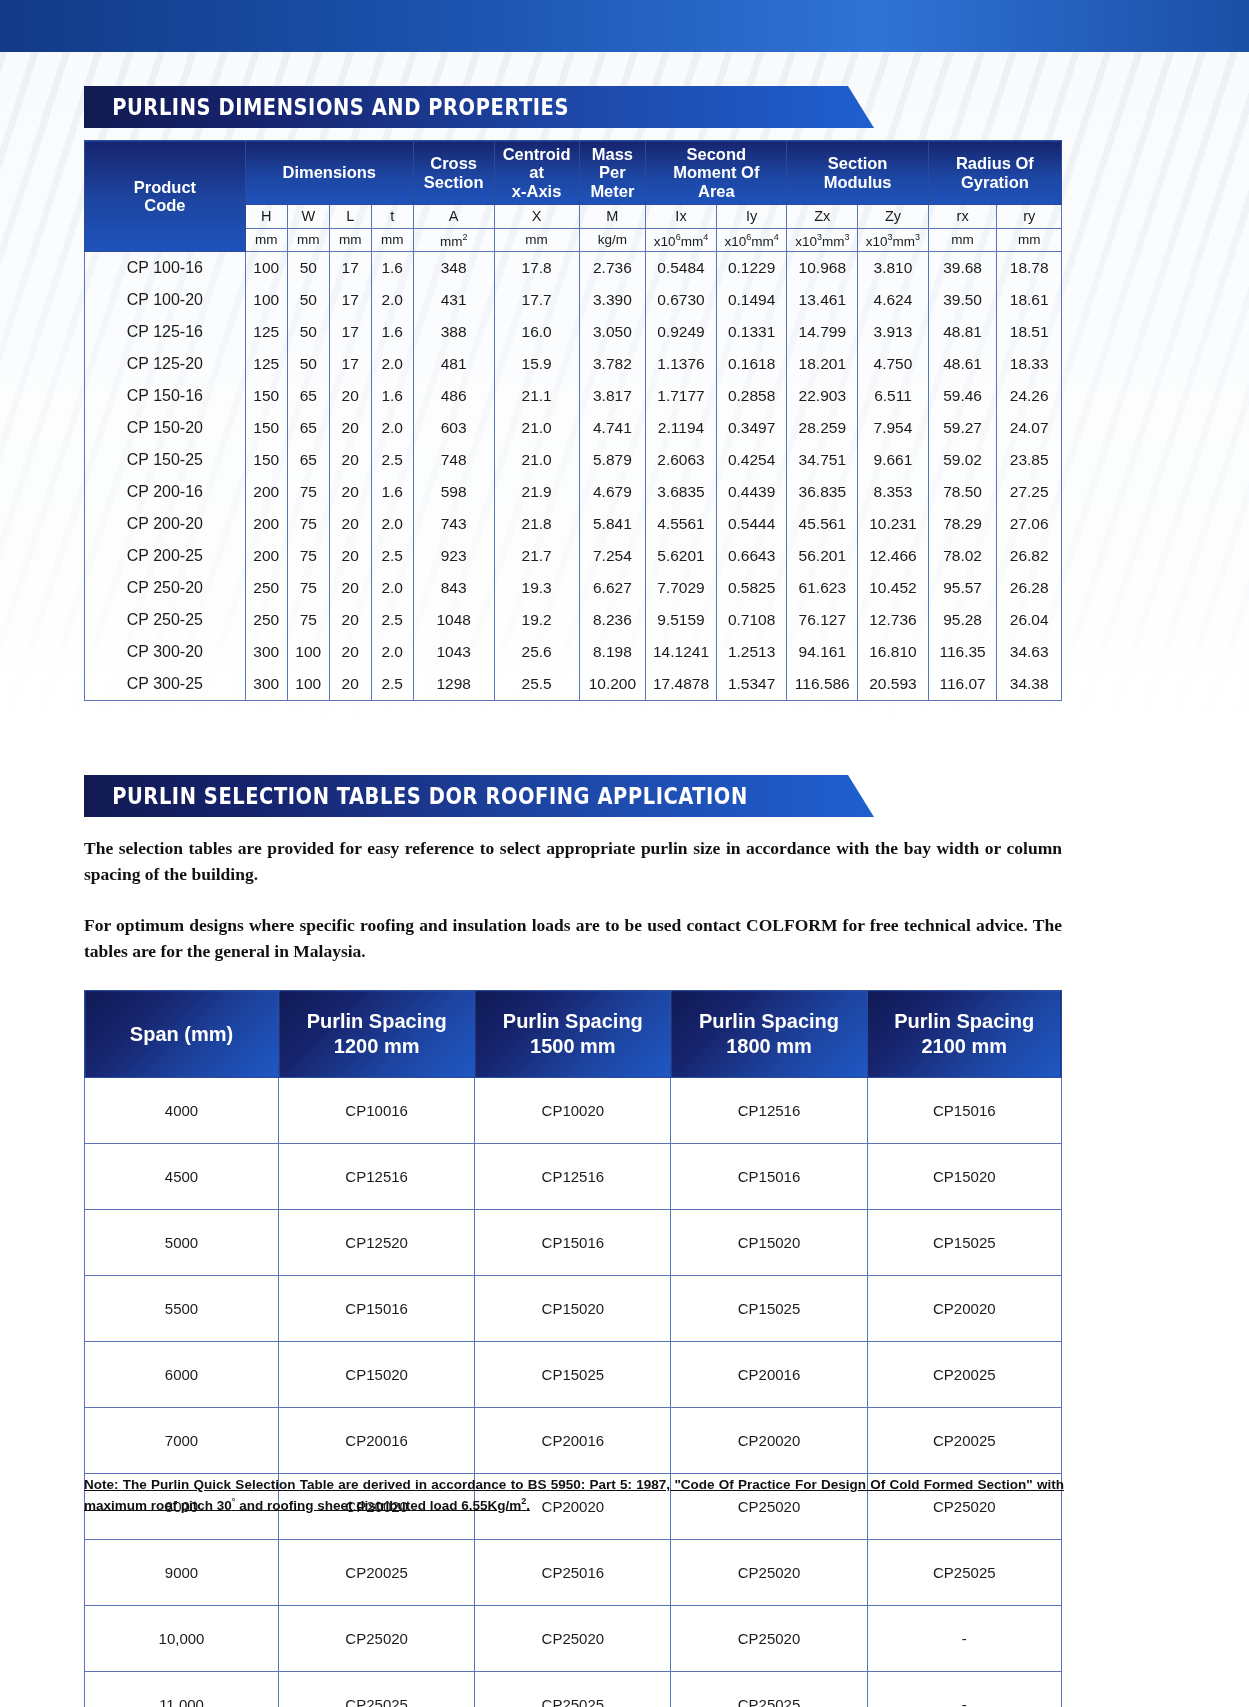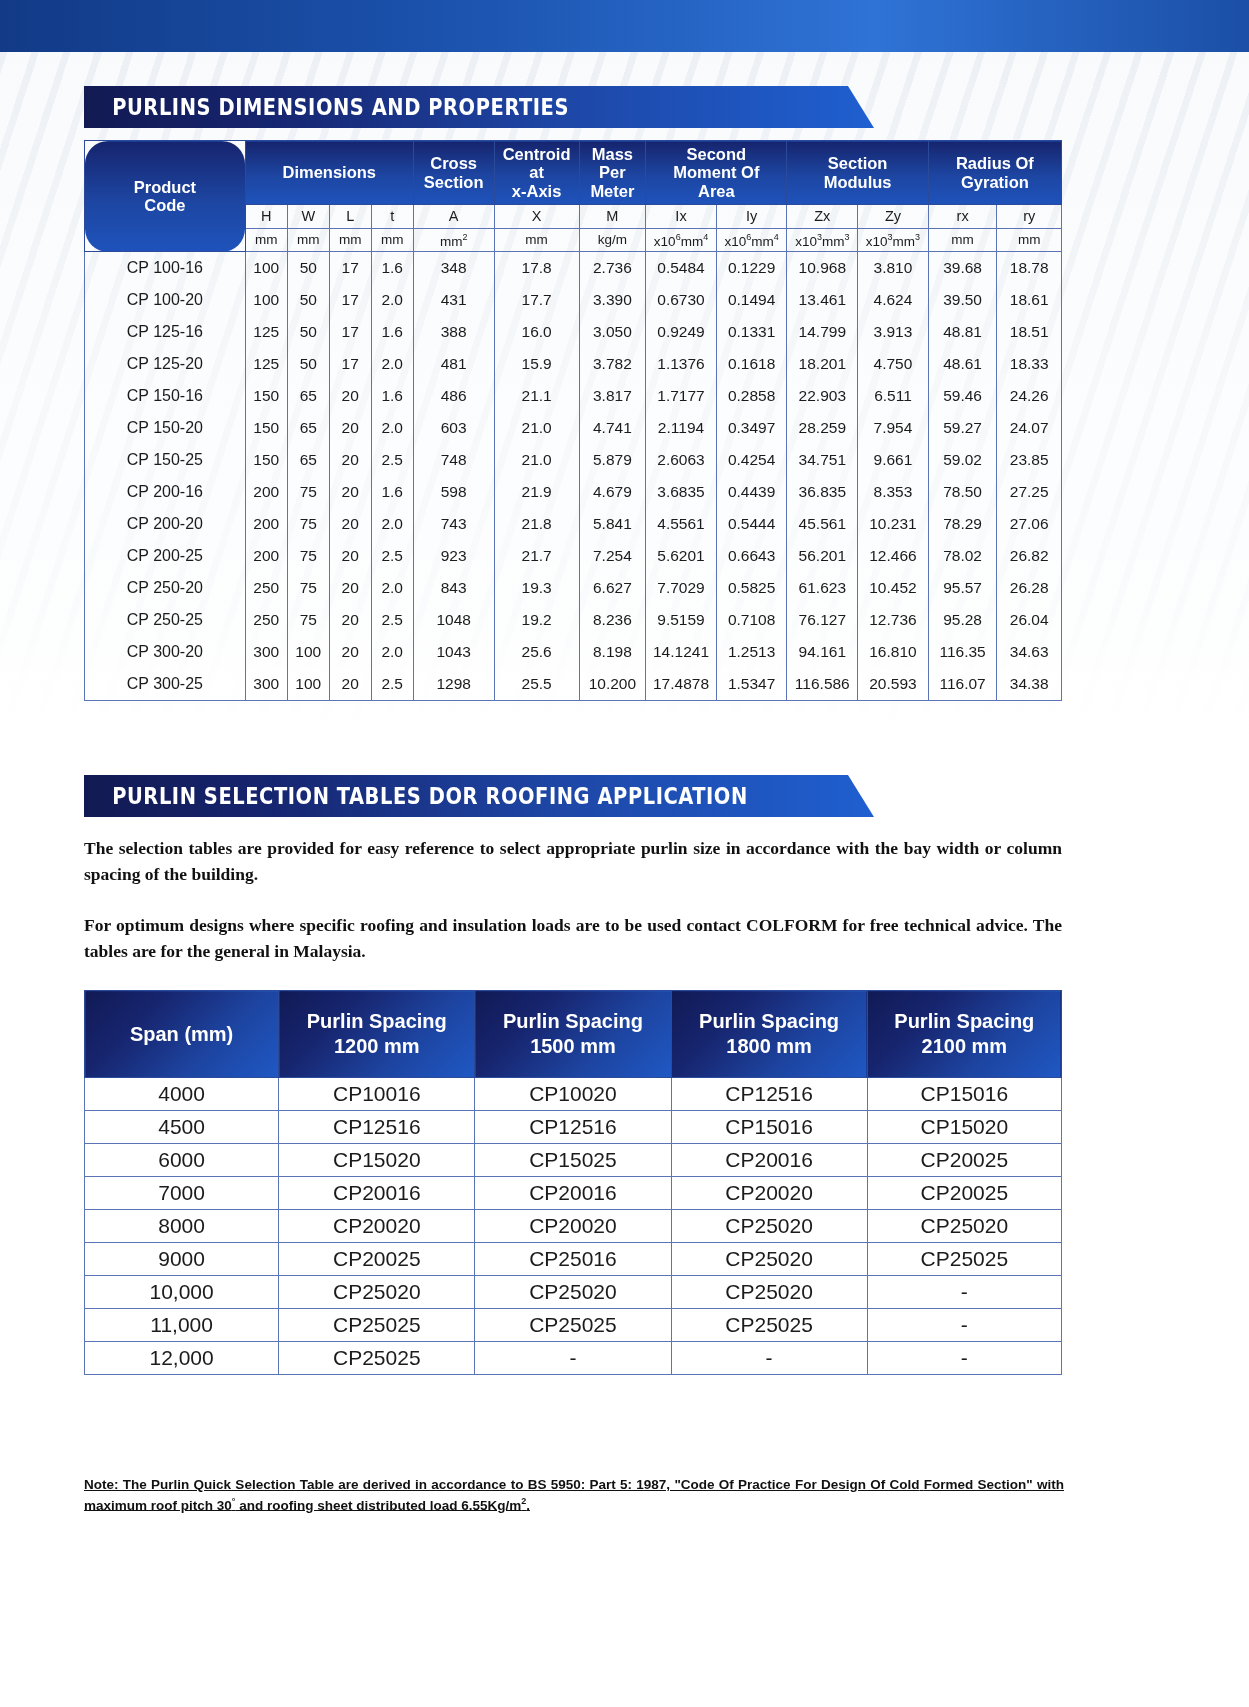--- a/index.html
+++ b/index.html
@@ -88,21 +88,21 @@
   .t2{
     position:absolute;left:84px;width:978px;border-collapse:collapse;z-index:5;
     font-size:16px;color:#1b1b1b;
   }
   .t2 th{
     color:#fff;font-weight:bold;font-size:20px;line-height:1.25;
     background:linear-gradient(135deg,#101a55 0%,#17256f 30%,#1d44a0 65%,#1f58c4 100%);
     border:1px solid #2b4a9a;padding:18px 4px;text-align:center;
   }
   .t2 td{
-    border:1px solid #5a74b5;padding:4px 4px;text-align:center;font-size:21px;
+    border:1px solid #5a74b5;padding:24px 4px;text-align:center;font-size:15px;
     background:#fff;
   }
 
   
   .note{
     position:absolute;left:84px;width:980px;z-index:5;
     font-size:13.5px;font-weight:bold;color:#111;line-height:1.45;
     text-align:justify;
   }
 </style>
@@ -115,21 +115,21 @@
 
 <div class="banner-wrap" style="left:84px;top:86px;width:790px;text-align:center;">
   <div class="banner">
     <span class="banner-text">PURLINS DIMENSIONS AND PROPERTIES</span>
   </div>
 </div>
 
 <table class="t1">
   <thead>
     <tr>
-      <th class="prod" rowspan="3" style="width:152px;border-radius:23px;">Product<br>Code</th>
+      <th class="prod" rowspan="3" style="width:152px;">Product<br>Code</th>
       <th class="grp" colspan="4">Dimensions</th>
       <th class="grp" rowspan="1" style="width:74px;">Cross<br>Section</th>
       <th class="grp" rowspan="1" style="width:78px;">Centroid<br>at<br>x-Axis</th>
       <th class="grp" rowspan="1" style="width:60px;">Mass<br>Per<br>Meter</th>
       <th class="grp" colspan="2">Second<br>Moment Of<br>Area</th>
       <th class="grp" colspan="2">Section<br>Modulus</th>
       <th class="grp" colspan="2">Radius Of<br>Gyration</th>
     </tr>
     <tr class="sym">
       <th style="width:38px;">H</th>
@@ -432,20 +432,34 @@
         <td>CP15016</td>
       </tr>
       <tr>
         <td>4500</td>
         <td>CP12516</td>
         <td>CP12516</td>
         <td>CP15016</td>
         <td>CP15020</td>
       </tr>
       <tr>
+        <td>5000</td>
+        <td>CP12520</td>
+        <td>CP15016</td>
+        <td>CP15020</td>
+        <td>CP15025</td>
+      </tr>
+      <tr>
+        <td>5500</td>
+        <td>CP15016</td>
+        <td>CP15020</td>
+        <td>CP15025</td>
+        <td>CP20020</td>
+      </tr>
+      <tr>
         <td>6000</td>
         <td>CP15020</td>
         <td>CP15025</td>
         <td>CP20016</td>
         <td>CP20025</td>
       </tr>
       <tr>
         <td>7000</td>
         <td>CP20016</td>
         <td>CP20016</td>

